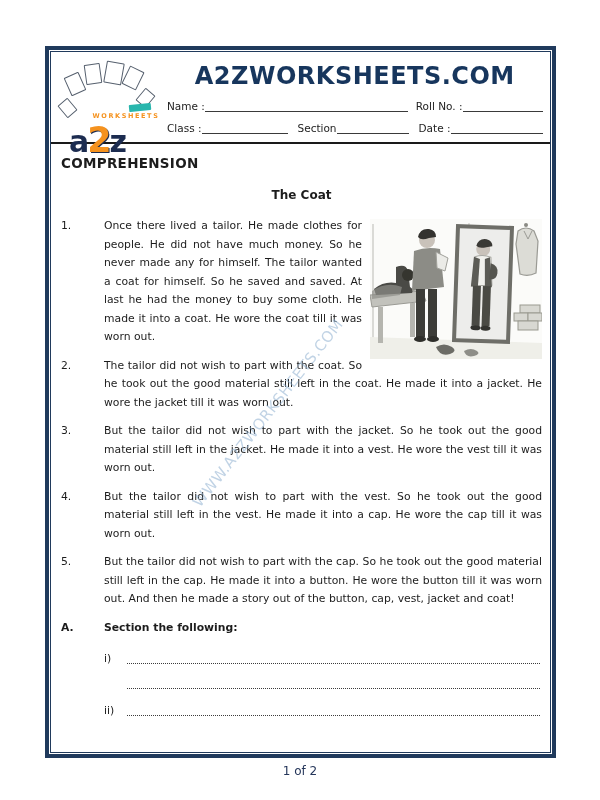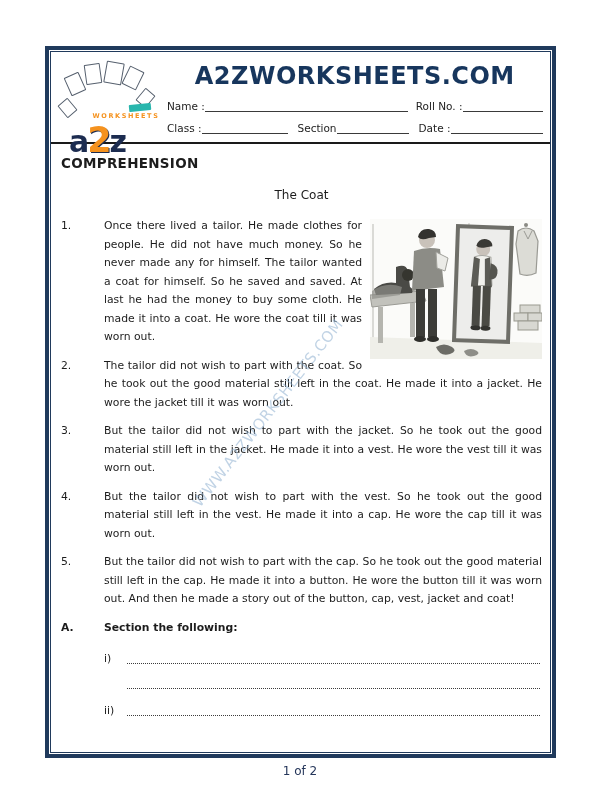--- a/index.html
+++ b/index.html
@@ -48,21 +48,21 @@
   }
   .field-row { display:flex; align-items:flex-end; font-size:10.5px; margin-top:9px; color:#222; }
   .field-row .lbl { white-space:nowrap; }
   .uline { border-bottom:1px solid #3a3a3a; height:13px; display:inline-block; }
   .grow { flex:1; margin-right:8px; }
   .w82 { width:80px; } .w90 { width:86px; margin-right:10px; } .w74 { width:72px; margin-right:10px; } .w96 { width:92px; }
   .sep { border-top:2px solid #1a1a1a; }
   
   .content { padding:7px 8px 0 10px; font-size:10.8px; line-height:18.5px; }
   .ws-title { text-align:left; font-weight:bold; font-size:13.5px; letter-spacing:0.3px; margin-top:3px; }
-  .ws-subtitle { text-align:center; font-weight:normal; font-size:12px; margin-top:13px; margin-bottom:13px; }
+  .ws-subtitle { text-align:center; font-weight:bold; font-size:12px; margin-top:13px; margin-bottom:13px; }
   .illustration { float:right; width:172px; height:140px; margin:2px 0 6px 8px; }
   .para { position:relative; padding-left:43px; text-align:justify; margin-bottom:10px; }
   .para .num { position:absolute; left:0; top:0; }
   .section-head { position:relative; padding-left:43px; font-weight:bold; margin:4px 0 2px 0; }
   .section-head .num { position:absolute; left:0; top:0; }
   .question { position:relative; padding-left:66px; margin-top:13px; }
   .question .qnum { position:absolute; left:43px; top:0; }
   .answer-line { margin-left:66px; margin-right:2px; border-bottom:1.5px dotted #3c3c3c; height:0; margin-top:26px; }
   .answer-line + .answer-line { margin-top:24px; }
   

